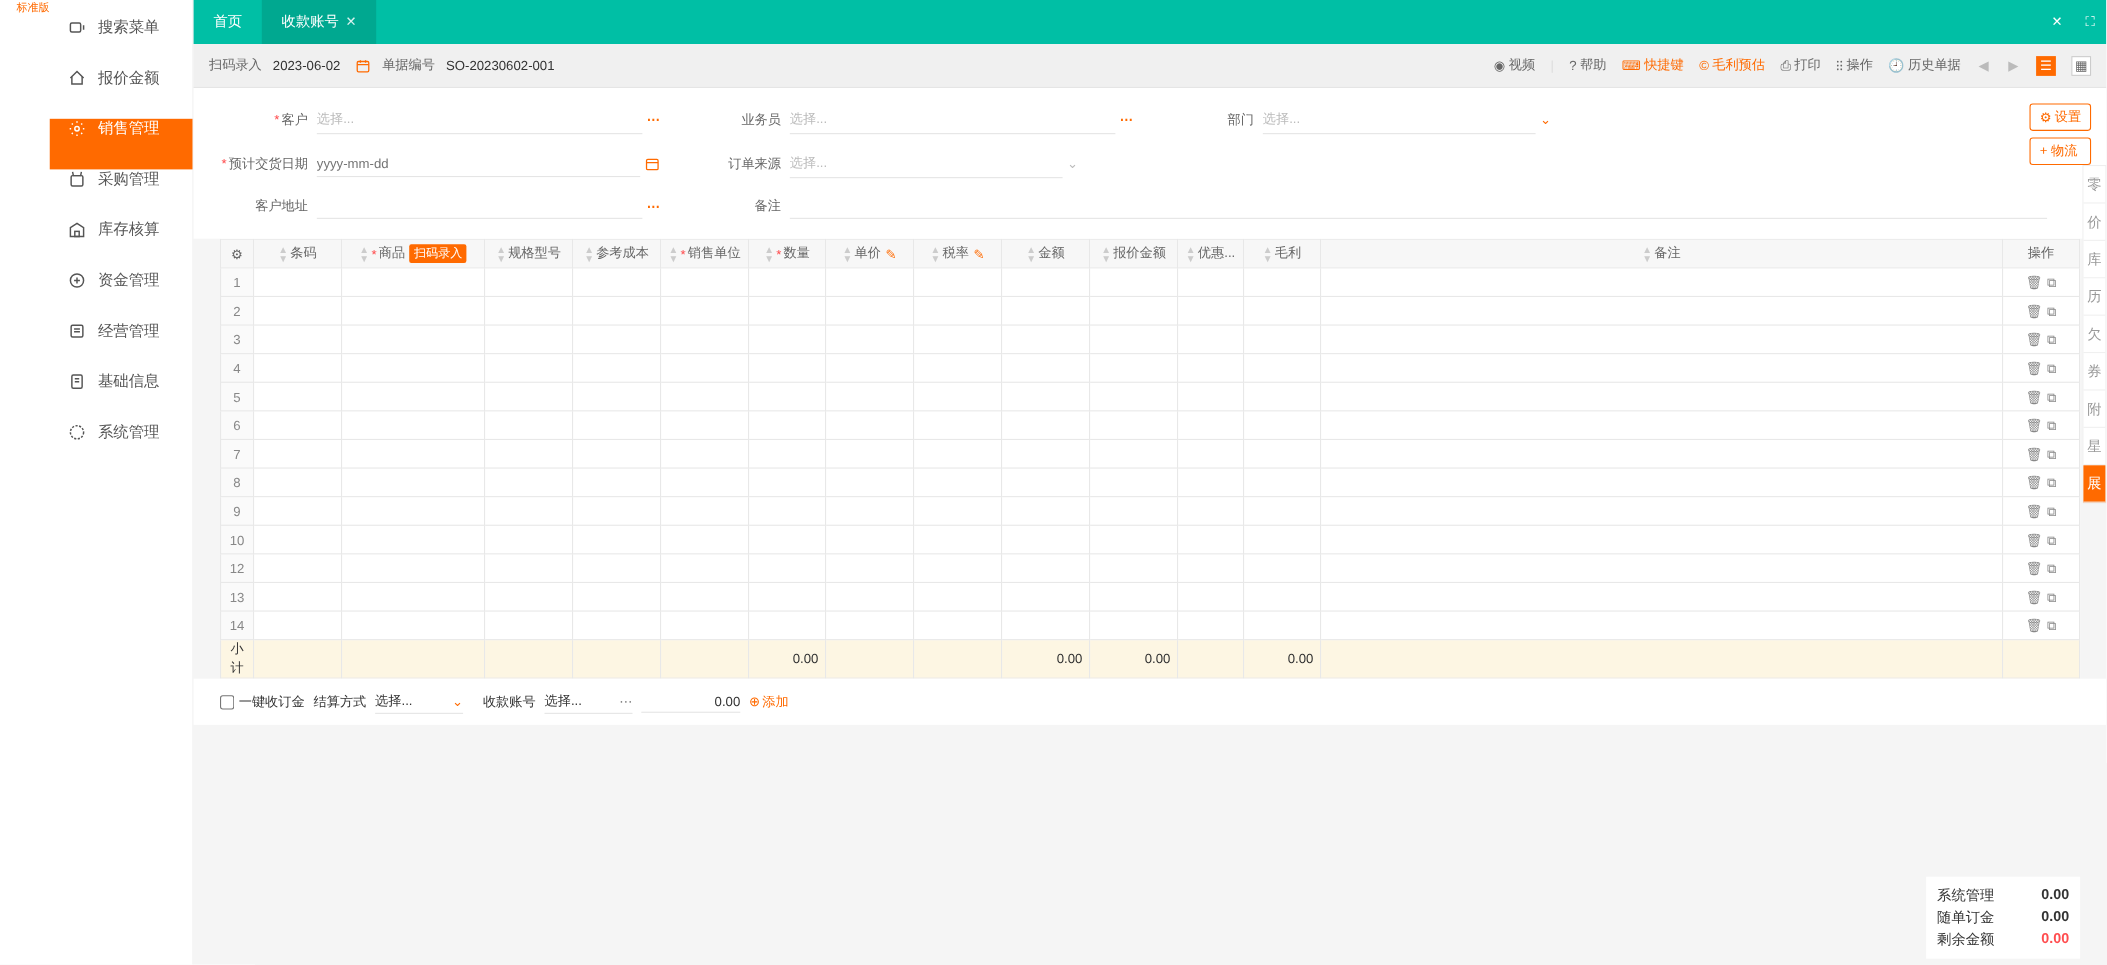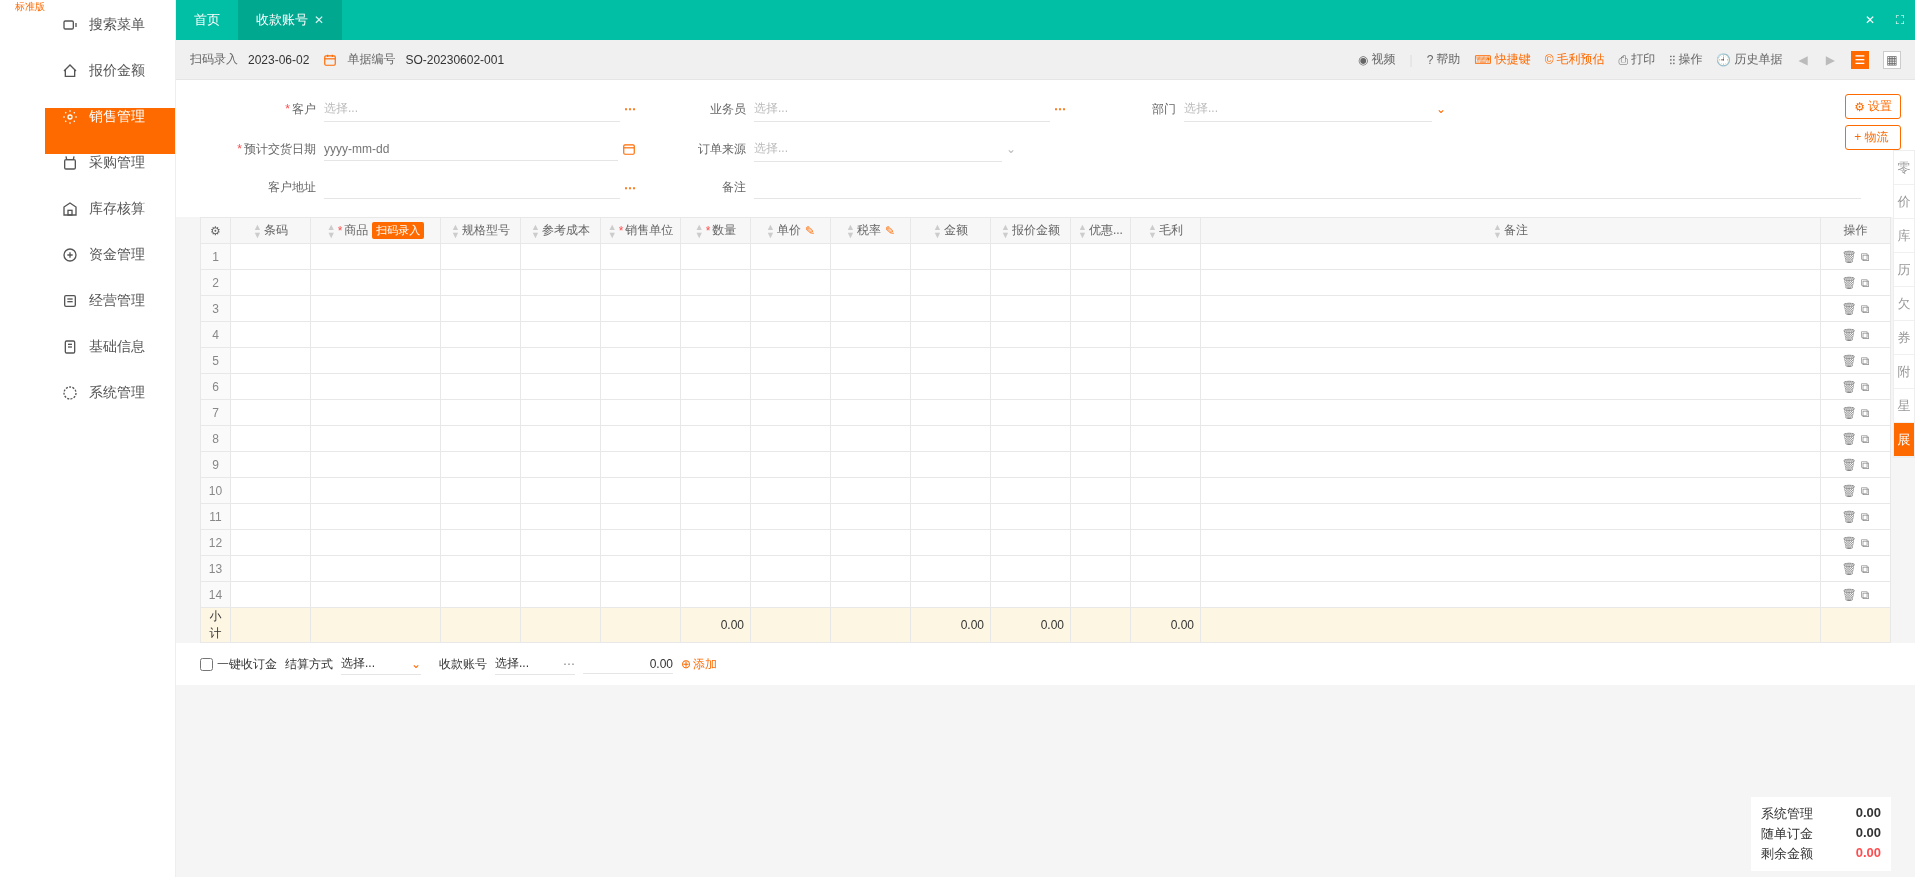--- a/index.html
+++ b/index.html
@@ -39,21 +39,21 @@
     .toolbar-link { color: #666; cursor: pointer; display:flex; align-items:center; gap:3px;}
     .toolbar-link.orange { color:#ff6a00; }
     .nav-sq { width:18px; height:18px; background:#ff6a00; display:flex; align-items:center; justify-content:center; color:#fff; cursor:pointer;}
     .nav-sq.outline { background:#fff; color:#666; border:1px solid #ccc;}
     .arrow-nav { color:#bbb; cursor:pointer; padding:0 2px;}
     
     
     .form-area { background: #fff; padding: 16px 24px 4px 24px; position:relative; }
     .form-row { display: flex; margin-bottom: 14px; align-items: center; }
     .form-field { display: flex; align-items: center; margin-right: 30px; }
-    .form-field.f1 { width: 400px; margin-left: 36px; }
+    .form-field.f1 { width: 400px; }
     .form-field.f2 { width: 400px; }
     .form-field.f3 { width: 350px; }
     .field-label { width: 80px; text-align: right; color: #666; font-size:12px; }
     .req { color: #ff4d4f; margin-right: 2px; }
     .field-input { flex: 1; border-bottom: 1px solid #e5e5e5; padding: 4px 0; margin-left: 8px; display:flex; align-items:center; }
     .field-input input { border: none; outline: none; width: 100%; font-size:12px; }
     .field-input .placeholder { color:#bbb; font-size:12px; }
     .field-dots { color: #ff6a00; cursor:pointer; margin-left:4px; font-weight:bold;}
     .field-chevron { color:#ff6a00; cursor:pointer; margin-left:4px;}
     
@@ -568,37 +568,20 @@
                 <td></td>
                 <td></td>
                 <td></td>
                 <td></td>
                 <td></td>
                 <td></td>
                 <td></td>
                 <td class="op-cell"><span class="op-icon">🗑</span><span class="op-icon">⧉</span></td>
               </tr>
               <tr>
-                <td class="row-num">11</td>
-                <td></td>
-                <td></td>
-                <td></td>
-                <td></td>
-                <td></td>
-                <td></td>
-                <td></td>
-                <td></td>
-                <td></td>
-                <td></td>
-                <td></td>
-                <td></td>
-                <td></td>
-                <td class="op-cell"><span class="op-icon">🗑</span><span class="op-icon">⧉</span></td>
-              </tr>
-              <tr>
                 <td class="row-num">12</td>
                 <td></td>
                 <td></td>
                 <td></td>
                 <td></td>
                 <td></td>
                 <td></td>
                 <td></td>
                 <td></td>
                 <td></td>

